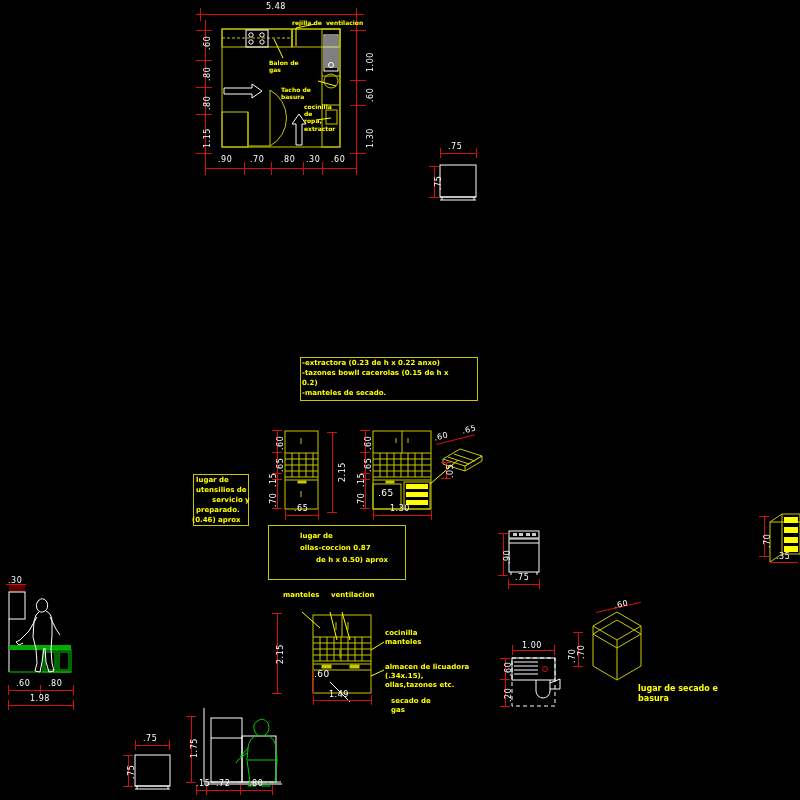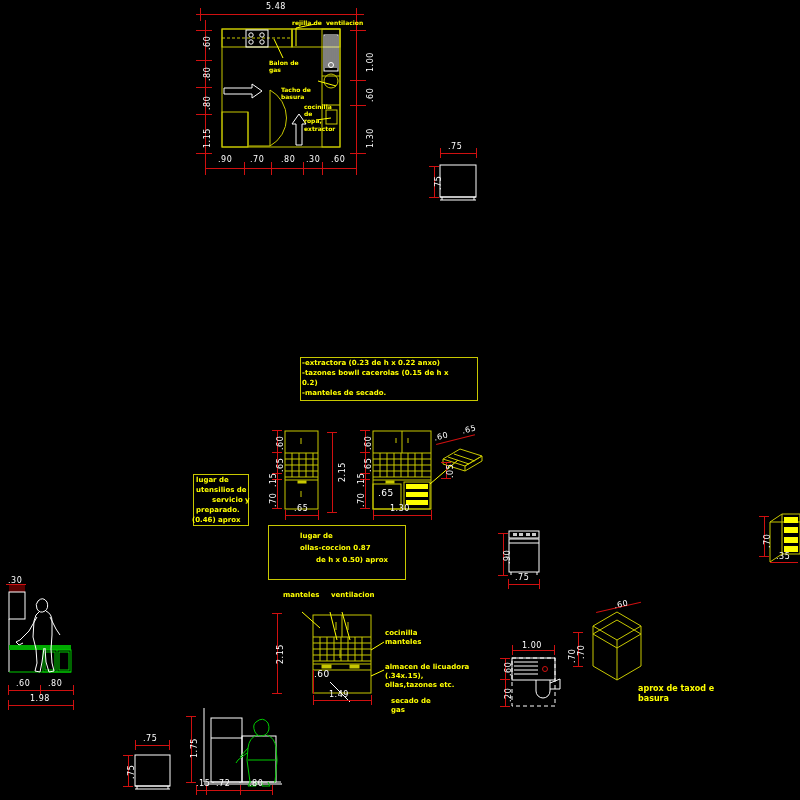--- a/index.html
+++ b/index.html
@@ -414,21 +414,21 @@
       </g>
     </svg>
     <div class="rline" style="left:596px;top:612px;width:46px;height:1px;transform:rotate(-13deg);transform-origin:0 0;"></div>
     <div class="txt dimtxt" style="left:614px;top:600px;transform:rotate(-13deg);">.60</div>
     <div class="rline" style="left:578px;top:632px;width:1px;height:34px;"></div>
     <div class="rline" style="left:573px;top:632px;width:10px;height:1px;"></div>
     <div class="rline" style="left:573px;top:666px;width:10px;height:1px;"></div>
     <div class="txt dimtxt rot90" style="left:577px;top:659px;">.70</div>
   </div>
 
-  <div class="txt note8" style="left:638px;top:684px;">aprox de taxod e
+  <div class="txt note8" style="left:638px;top:684px;">lugar de secado e
 basura</div>
 
   <div class="lay">
     <div class="rline" style="left:512px;top:650px;width:42px;height:1px;"></div>
     <div class="rline" style="left:512px;top:645px;width:1px;height:10px;"></div>
     <div class="rline" style="left:554px;top:645px;width:1px;height:10px;"></div>
     <div class="txt dimtxt" style="left:522px;top:641px;">1.00</div>
     <div class="rline" style="left:505px;top:658px;width:1px;height:48px;"></div>
     <div class="rline" style="left:500px;top:658px;width:10px;height:1px;"></div>
     <div class="rline" style="left:500px;top:679px;width:10px;height:1px;"></div>

